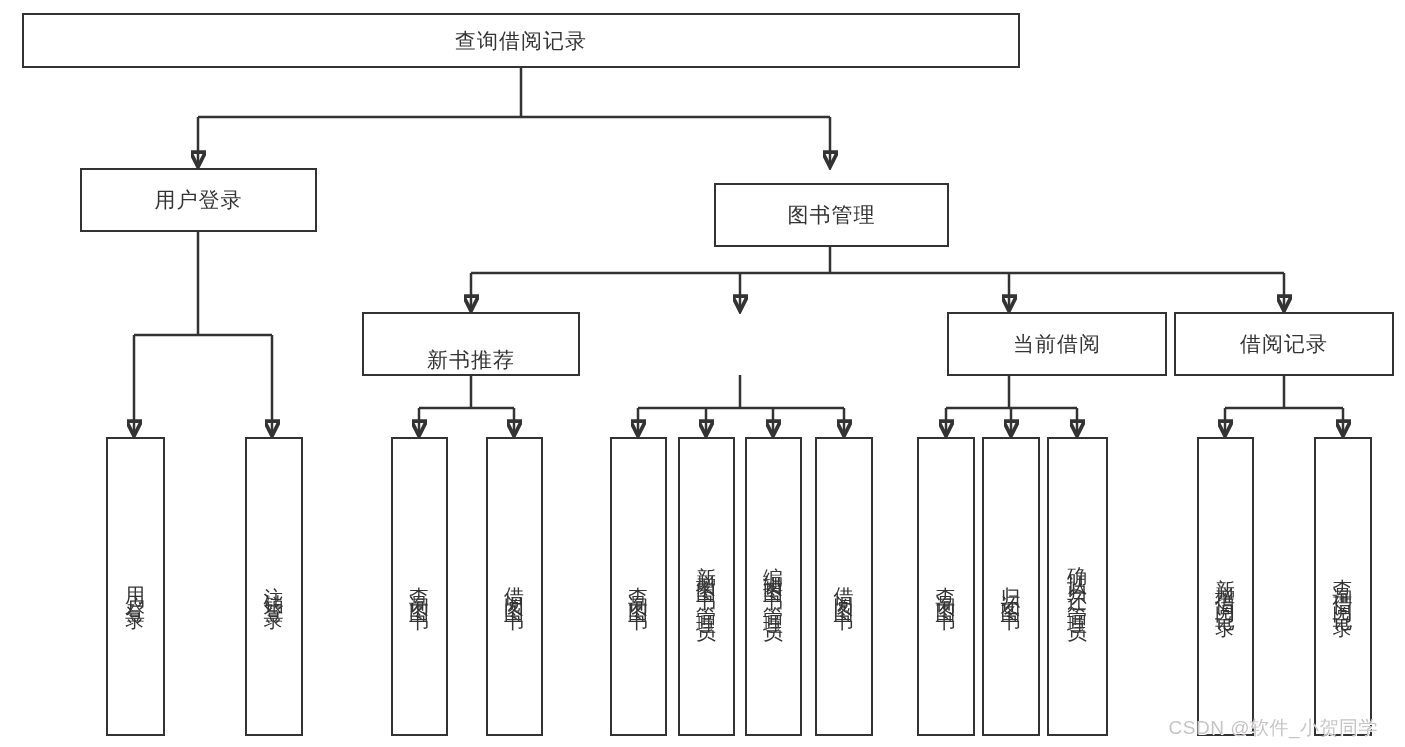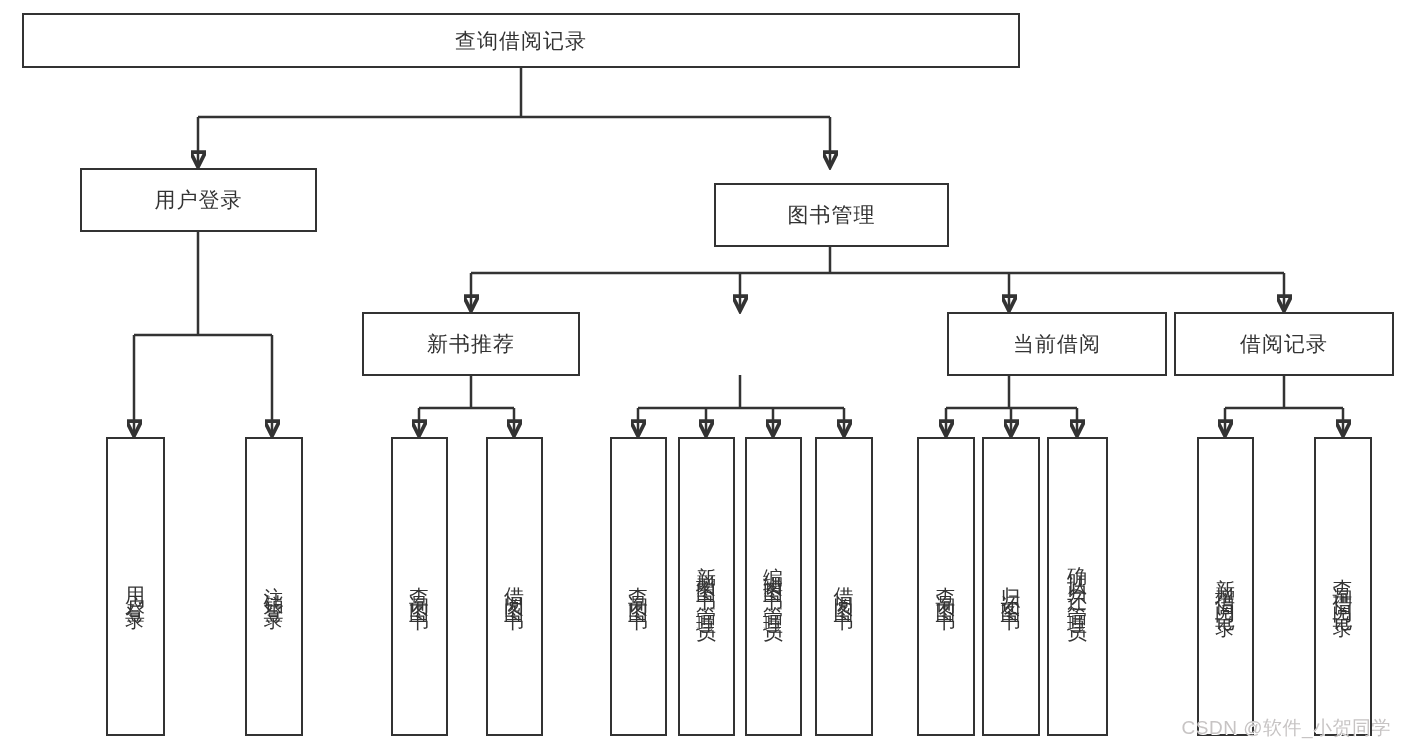--- a/index.html
+++ b/index.html
@@ -53,21 +53,21 @@
   .vbox span {
     writing-mode: vertical-rl;
     text-orientation: mixed;
     font-size: 20px;
     letter-spacing: 8px;
     color: #333333;
     line-height: 1;
   }
   .watermark {
     position: absolute;
-    right: 14px;
+    right: 27px;
     bottom: 6px;
     font-size: 19px;
     color: #c7c4c4;
     letter-spacing: 0.5px;
     white-space: nowrap;
     text-shadow: 1px 1px 0 #ffffff;
     z-index: 5;
     text-align: right;
   }
 </style>
@@ -122,21 +122,21 @@
     <span>查询借阅记录</span>
   </div>
 
   <div class="box hbox" style="left:80px; top:168px; width:237px; height:64px;">
     <span>用户登录</span>
   </div>
   <div class="box hbox" style="left:714px; top:168px; width:235px; height:64px;margin-top:15px;">
     <span>图书管理</span>
   </div>
 
-  <div class="box hbox" style="left:362px; top:312px; width:218px; height:64px;">
+  <div class="box hbox" style="left:362px; top:312px; width:218px; height:64px;align-items:flex-end;">
     <span>新书推荐</span>
   </div>
   <div class="box hbox" style="left:899px; top:312px; width:220px; height:64px;margin-left:48px;">
     <span>当前借阅</span>
   </div>
   <div class="box hbox" style="left:1174px; top:312px; width:220px; height:64px;">
     <span>借阅记录</span>
   </div>
 
   <div class="box vbox" style="left:106px; width:59px;">

